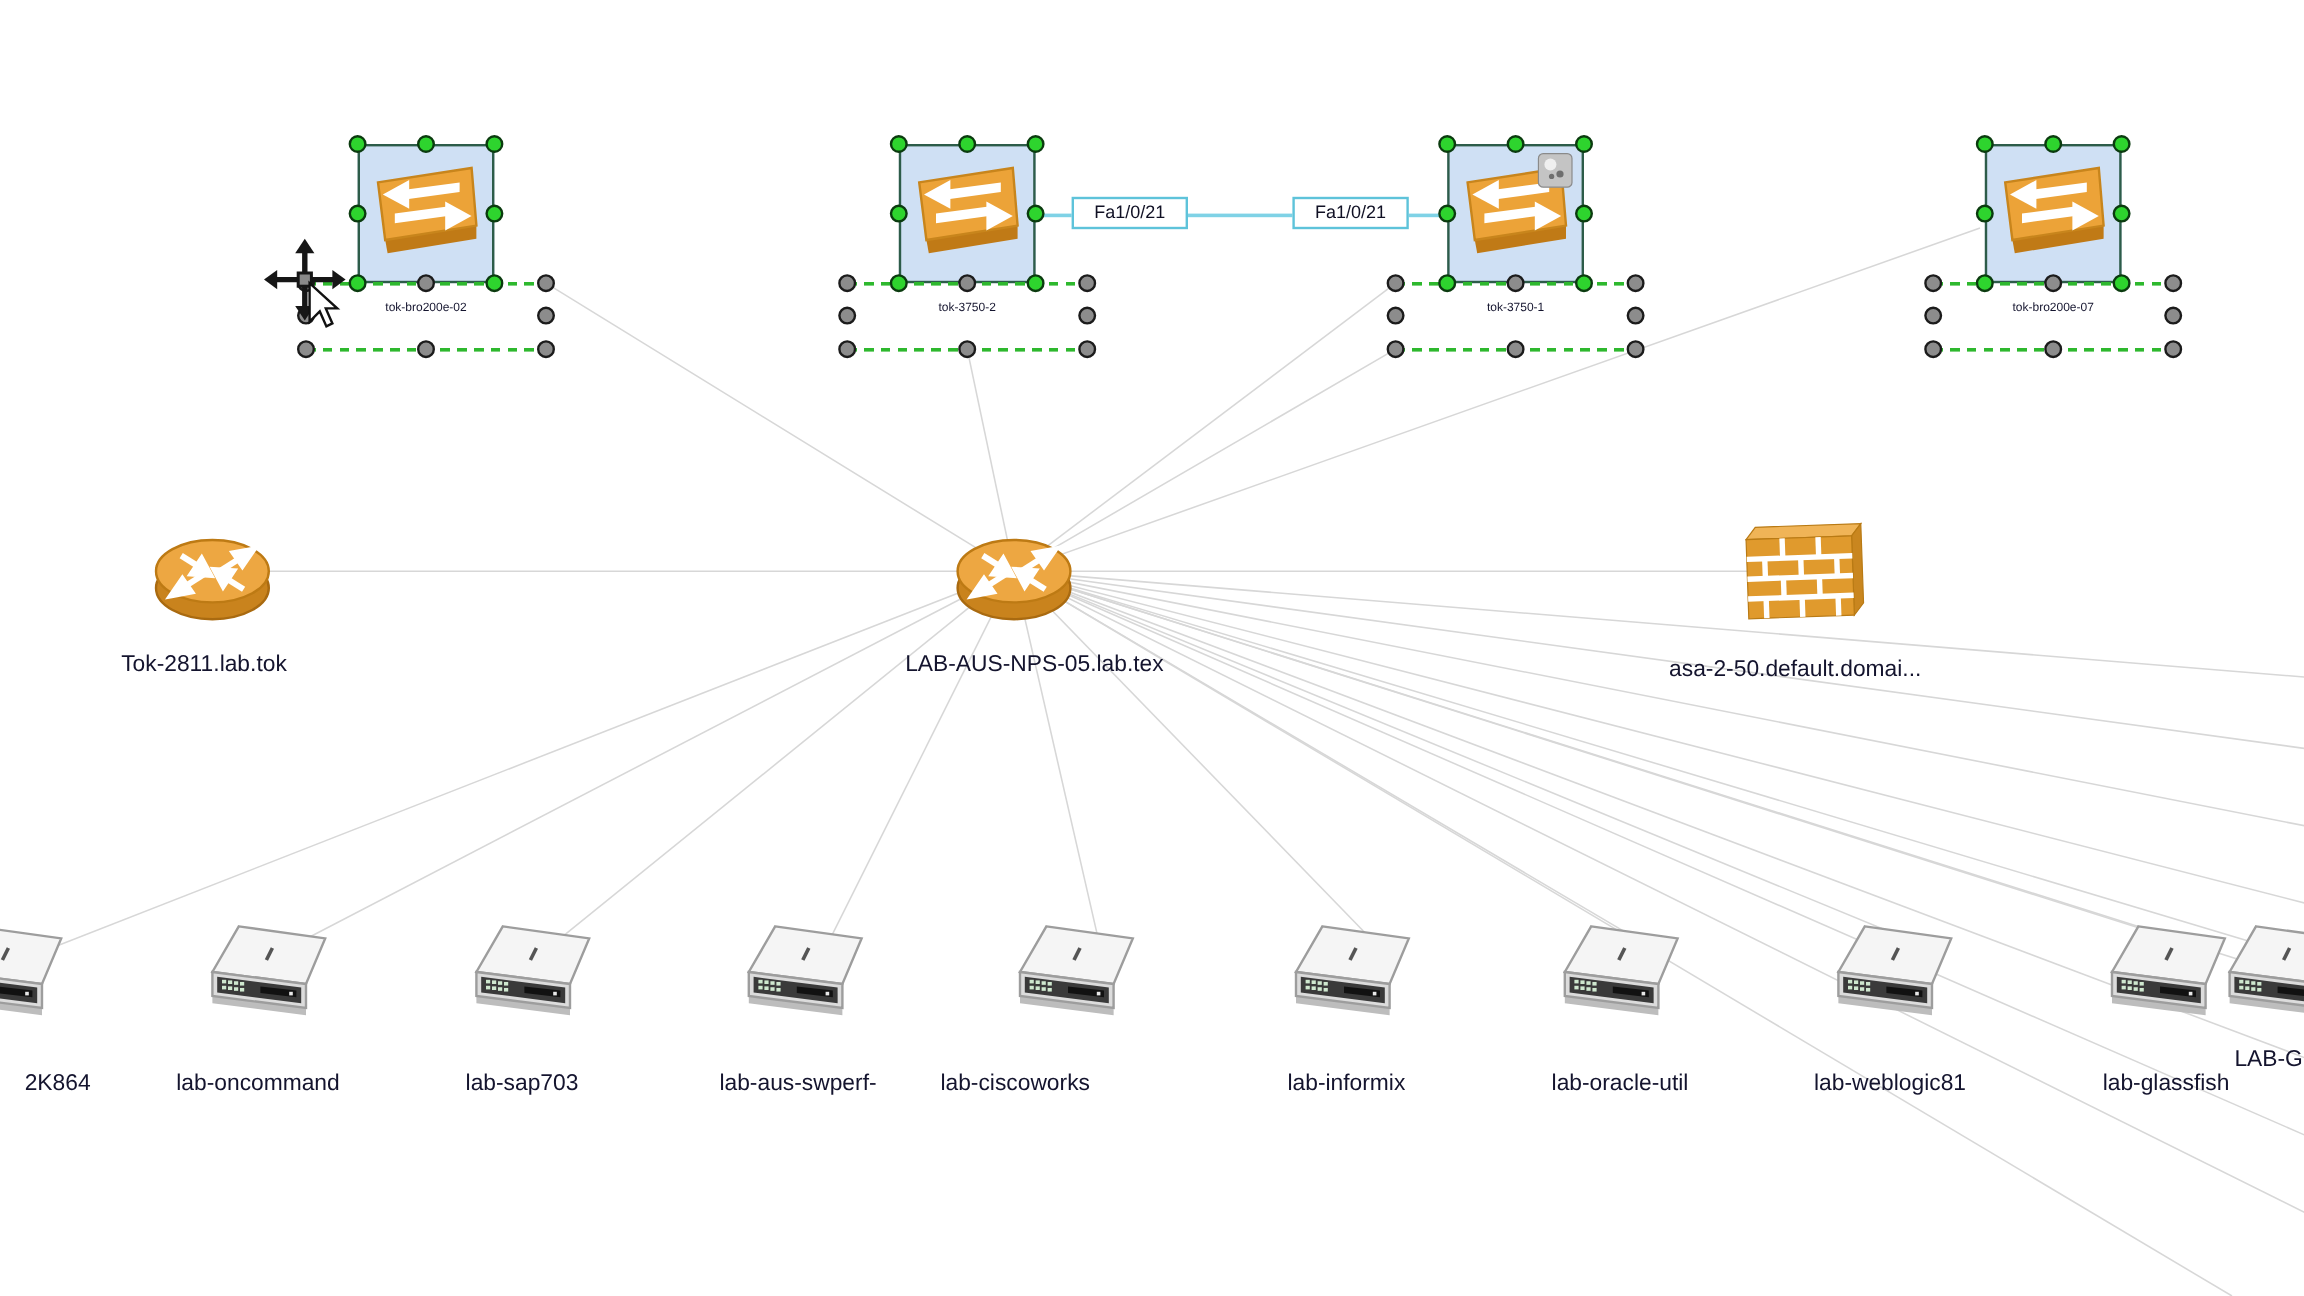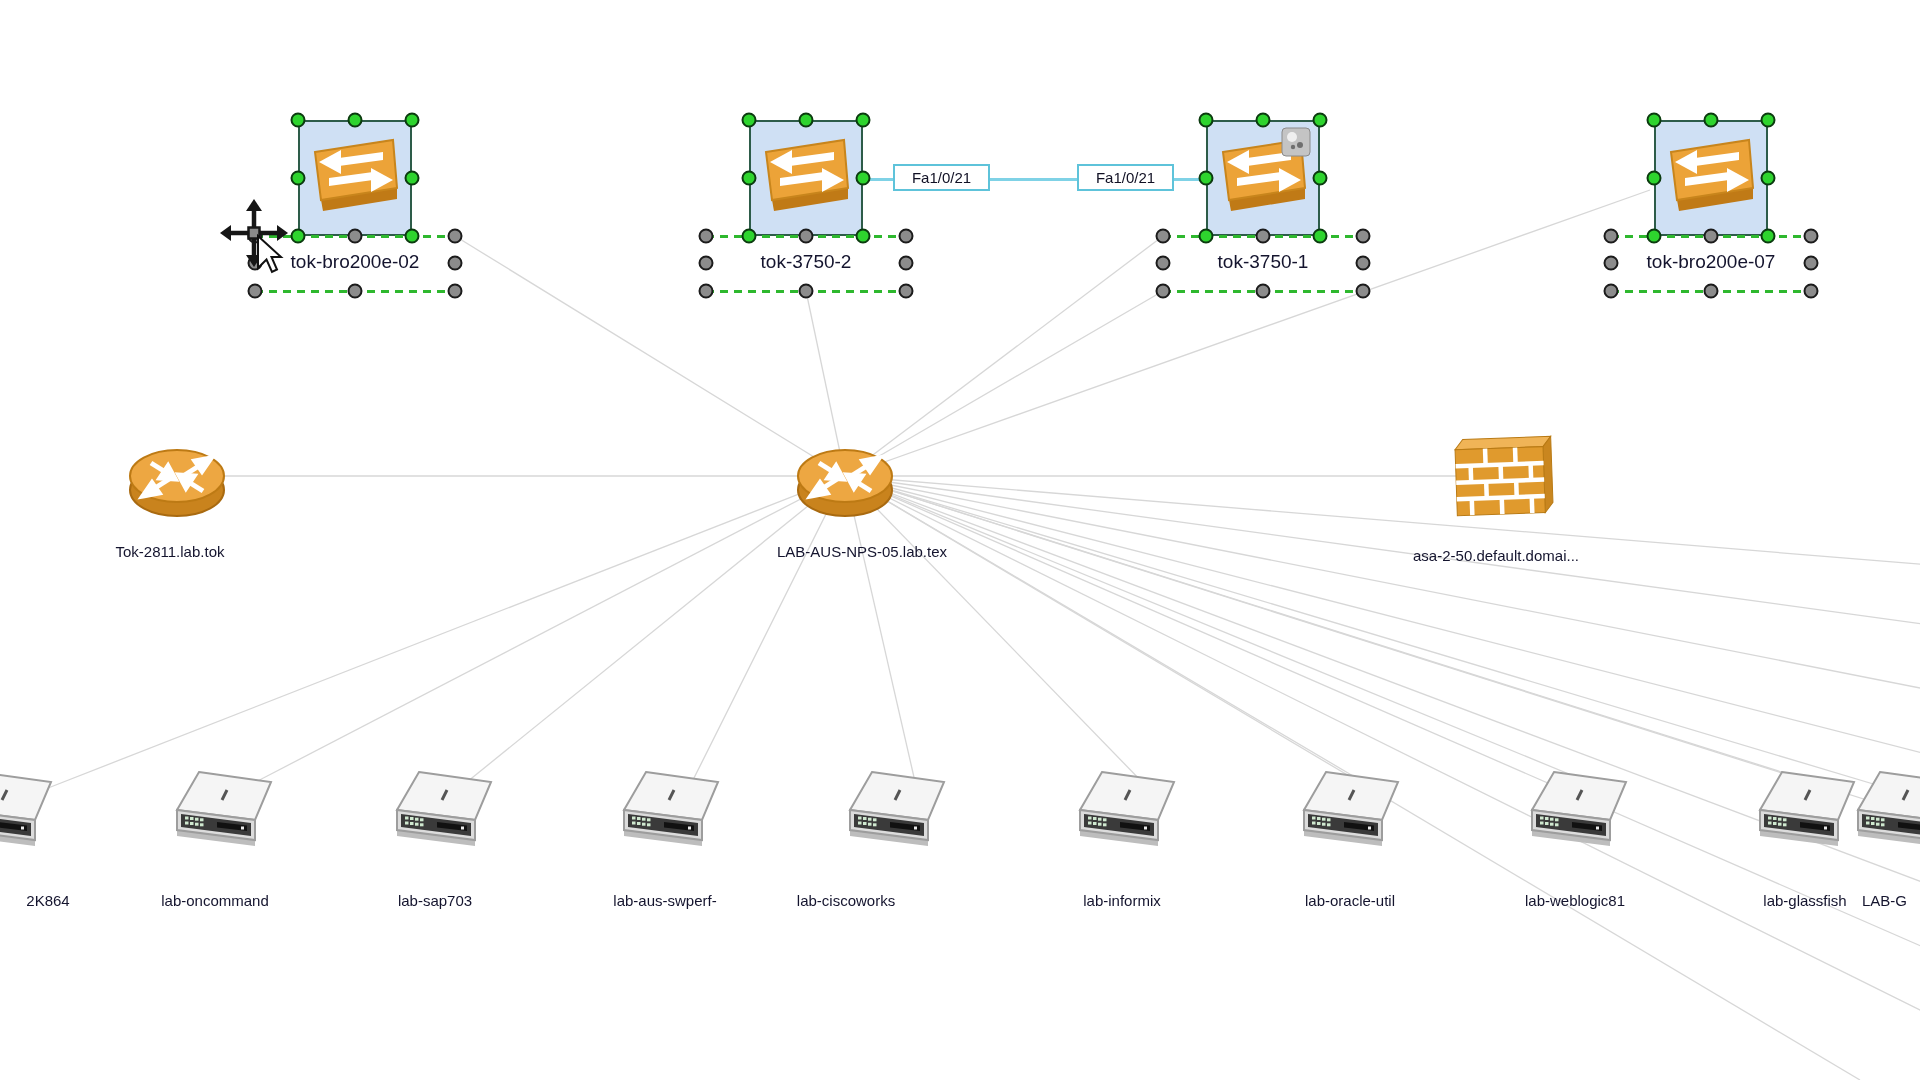--- a/index.html
+++ b/index.html
@@ -17,25 +17,25 @@
   .sel-box{position:absolute;left:43px;top:0;width:114px;height:116px;background:#cfe0f4;
            border:2px solid #2d5c49;box-sizing:border-box;}
   .sw-icon{position:absolute;left:50px;top:10px;width:100px;height:96px;}
   .handle,.gdot{position:absolute;width:15px;height:15px;border-radius:50%;box-sizing:border-box;
                 transform:translate(-50%,-50%);}
   .handle{background:#2ed42e;border:2.5px solid #0b3b0f;z-index:3;}
   .gdot{background:#8c8c8c;border:2.5px solid #1b1b1b;z-index:4;}
   .dashrow{position:absolute;left:0;width:200px;height:3px;z-index:1;
            background:repeating-linear-gradient(90deg,#2eb82e 0 8px,rgba(0,0,0,0) 8px 14px);}
   .sw-label{position:absolute;left:0;top:131px;width:200px;text-align:center;
-            font-size:19px;color:#14142e;white-space:nowrap;z-index:5;}
+            font-size:10px;color:#14142e;white-space:nowrap;z-index:5;}
   .badge{position:absolute;left:118px;top:7px;width:30px;height:30px;z-index:5;}
   
   .node-icon{position:absolute;z-index:4;}
-  .node-label{position:absolute;transform:translateX(-50%);font-size:15px;color:#14142e;
+  .node-label{position:absolute;transform:translateX(-50%);font-size:19px;color:#14142e;
               text-align:center;white-space:nowrap;z-index:5;}
   .node-label.noc{transform:none;}
   .cursor{position:absolute;left:220px;top:196px;width:80px;height:88px;z-index:7;}
 </style>
 </head>
 <body>
 
 <div class="canvas">
 
   <svg width="0" height="0" style="position:absolute" aria-hidden="true">
@@ -318,19 +318,19 @@
   <div class="node-label" style="left:1575px;top:892px">lab-weblogic81</div>
 
   <svg class="node-icon" style="left:1758px;top:770px;width:100px;height:92px">
       <use href="#sym-server"></use>
     </svg>
   <div class="node-label" style="left:1805px;top:892px">lab-glassfish</div>
 
   <svg class="node-icon" style="left:1856px;top:770px;width:100px;height:92px">
       <use href="#sym-server"></use>
     </svg>
-  <div class="node-label noc" style="left:1862px;top:892px">LAB-G</div>
+  <div class="node-label noc" style="left:1862px;top:872px">LAB-G</div>
 
   <svg class="cursor">
       <use href="#sym-cursor"></use>
     </svg>
 
 </div>
 
 </body></html>

